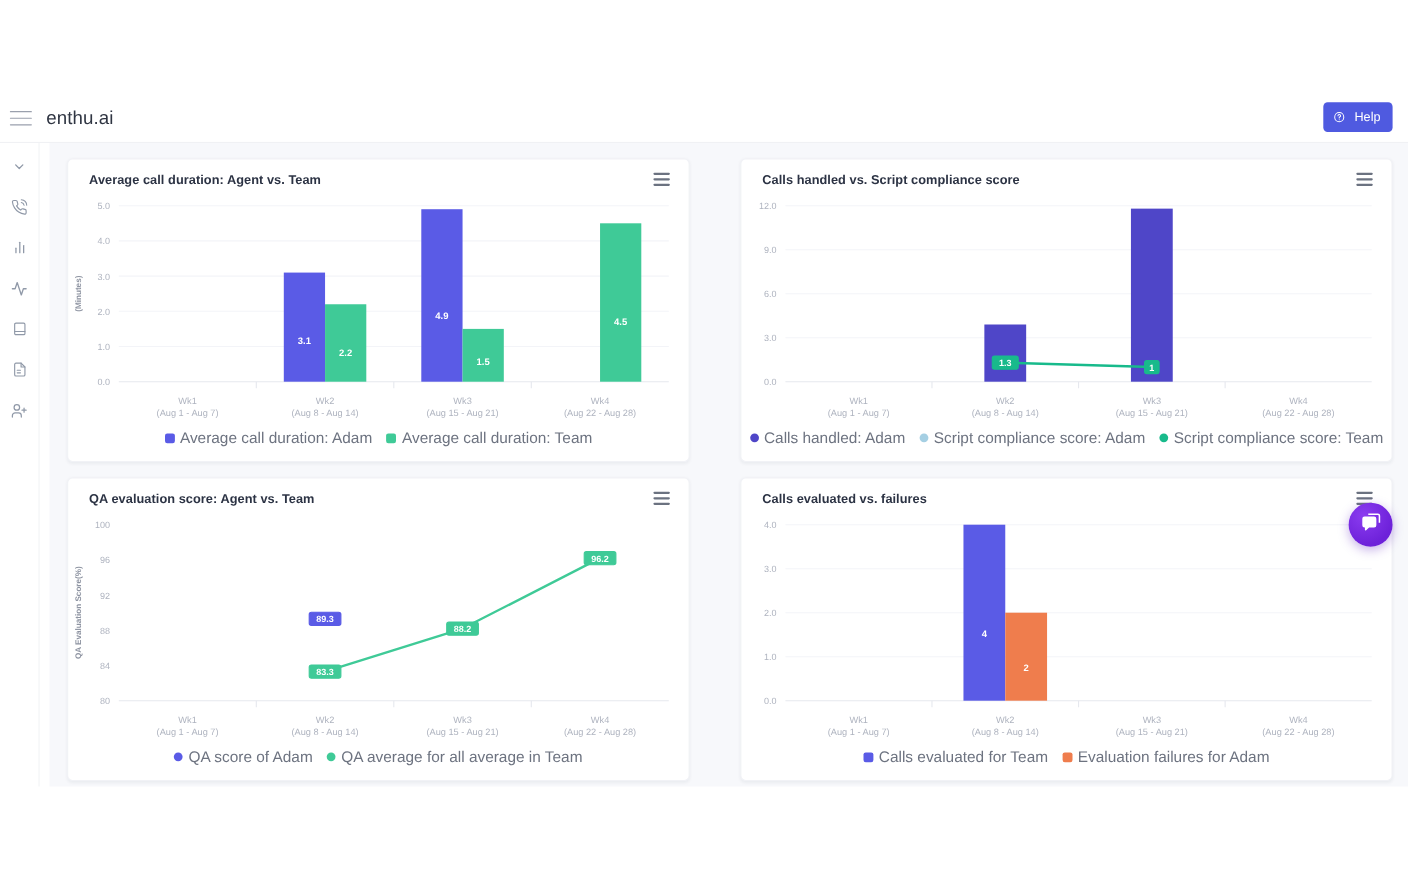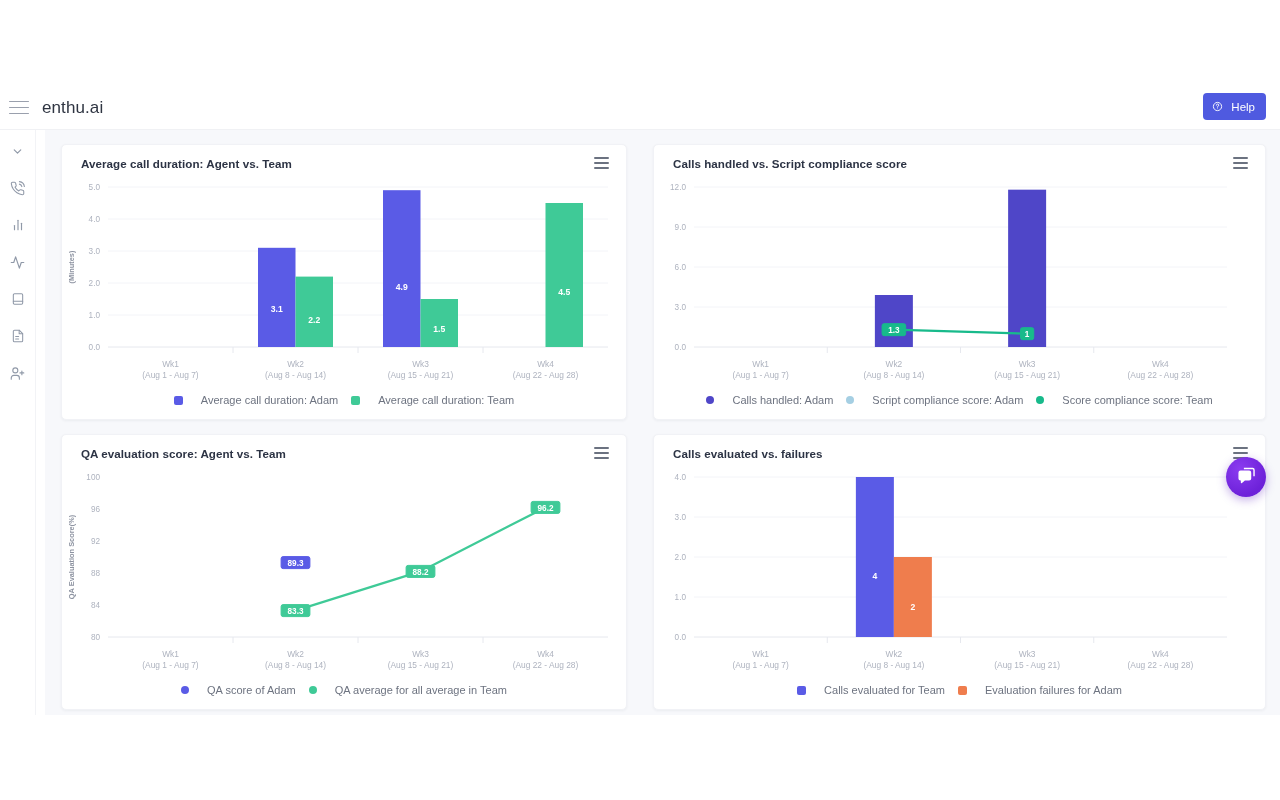--- a/index.html
+++ b/index.html
@@ -49,21 +49,21 @@
   
   .content {
     position: absolute; left: 45px; top: 130px; width: 1235px; height: 585px;
     background: #f7f8fb;
     padding: 14px 14px 0 16px;
   }
   .grid {
     display: grid;
     grid-template-columns: 566px 1fr;
     grid-template-rows: 276px 276px;
-    gap: 14px 26px;
+    gap: 14px 46px;
   }
   .card {
     background: #fff; border-radius: 5px; position: relative;
     box-shadow: 0 1px 3px rgba(20,30,60,.055);
     border: 1px solid #f1f2f6;
   }
   .card-title {
     position: absolute; left: 19px; top: 12px;
     font-size: 11.6px; font-weight: bold; color: #2c3344; letter-spacing: .05px;
   }
@@ -78,21 +78,21 @@
 
   
   .legend {
     position: absolute; left: 0; right: 0; bottom: 13px;
     display: flex; align-items: center; justify-content: center; gap: 13px;
     flex-wrap: nowrap;
   }
   .legend-item { display: flex; align-items: center; gap: 5px; cursor: pointer; }
   .legend-swatch { width: 9px; height: 9px; border-radius: 2px; display:block; }
   .legend-swatch.dot { border-radius: 50%; width: 8px; height: 8px; }
-  .legend-label { font-size: 11px; color: #6d7380; white-space: nowrap; margin-left: 13px; }
+  .legend-label { font-size: 14px; color: #6d7380; white-space: nowrap; }
 
   
   .chat-widget {
     position: absolute; right: 14px; bottom: 75px;
     width: 40px; height: 40px; border-radius: 50%;
     background: radial-gradient(circle at 35% 30%, #8b3cf0, #6d21d9 70%);
     box-shadow: 0 3px 10px rgba(90,30,190,.35);
     display: flex; align-items: center; justify-content: center; cursor: pointer;
   }
 </style>
@@ -290,21 +290,21 @@
             <div class="legend-item">
               <span class="legend-swatch dot" style="background: rgb(79, 70, 200);"></span>
               <span class="legend-label">Calls handled: Adam</span>
             </div>
             <div class="legend-item">
               <span class="legend-swatch dot" style="background: rgb(165, 207, 227);"></span>
               <span class="legend-label">Script compliance score: Adam</span>
             </div>
             <div class="legend-item">
               <span class="legend-swatch dot" style="background: rgb(24, 186, 139);"></span>
-              <span class="legend-label">Score compliance score: Team</span>
+              <span class="legend-label">Script compliance score: Team</span>
             </div>
           </div>
       </div>
 
       <div class="card">
         <div class="card-title">QA evaluation score: Agent vs. Team</div>
         <div class="card-menu">
             <i></i>
             <i></i>
             <i></i>

